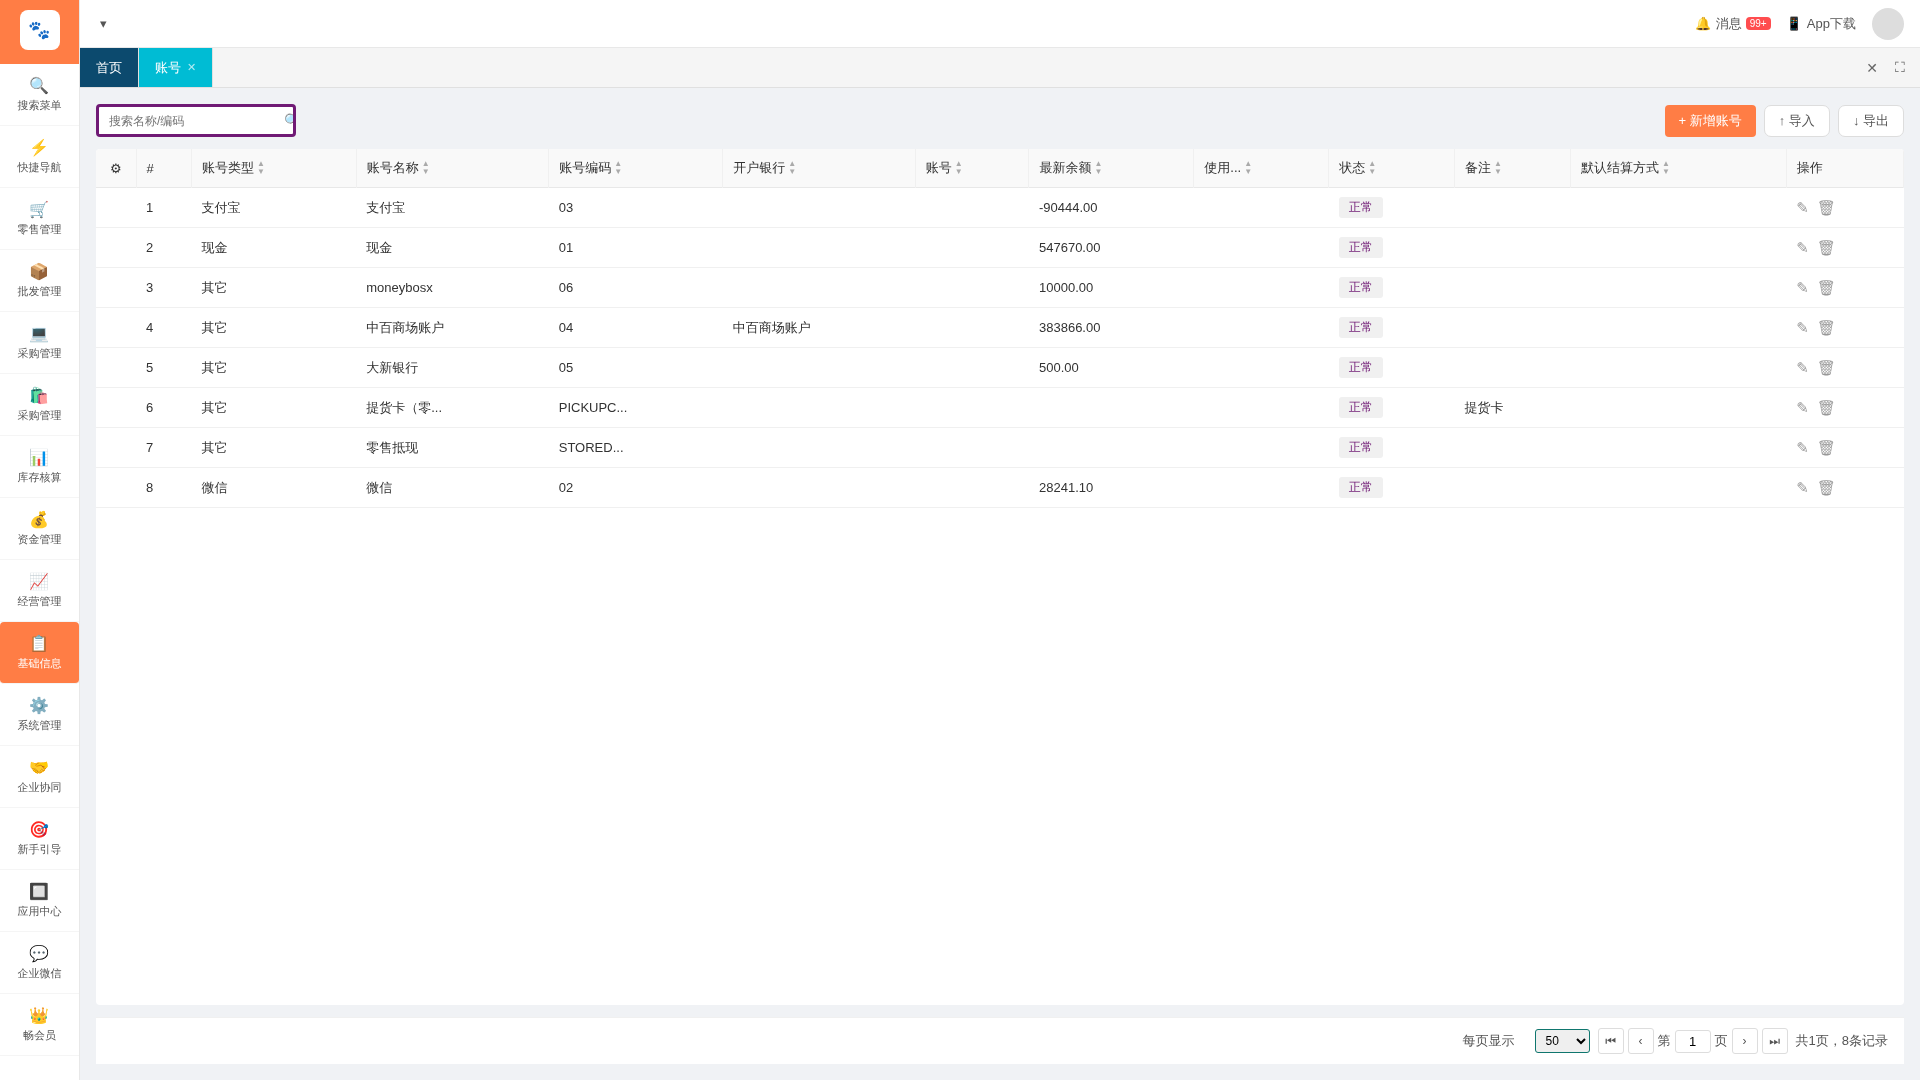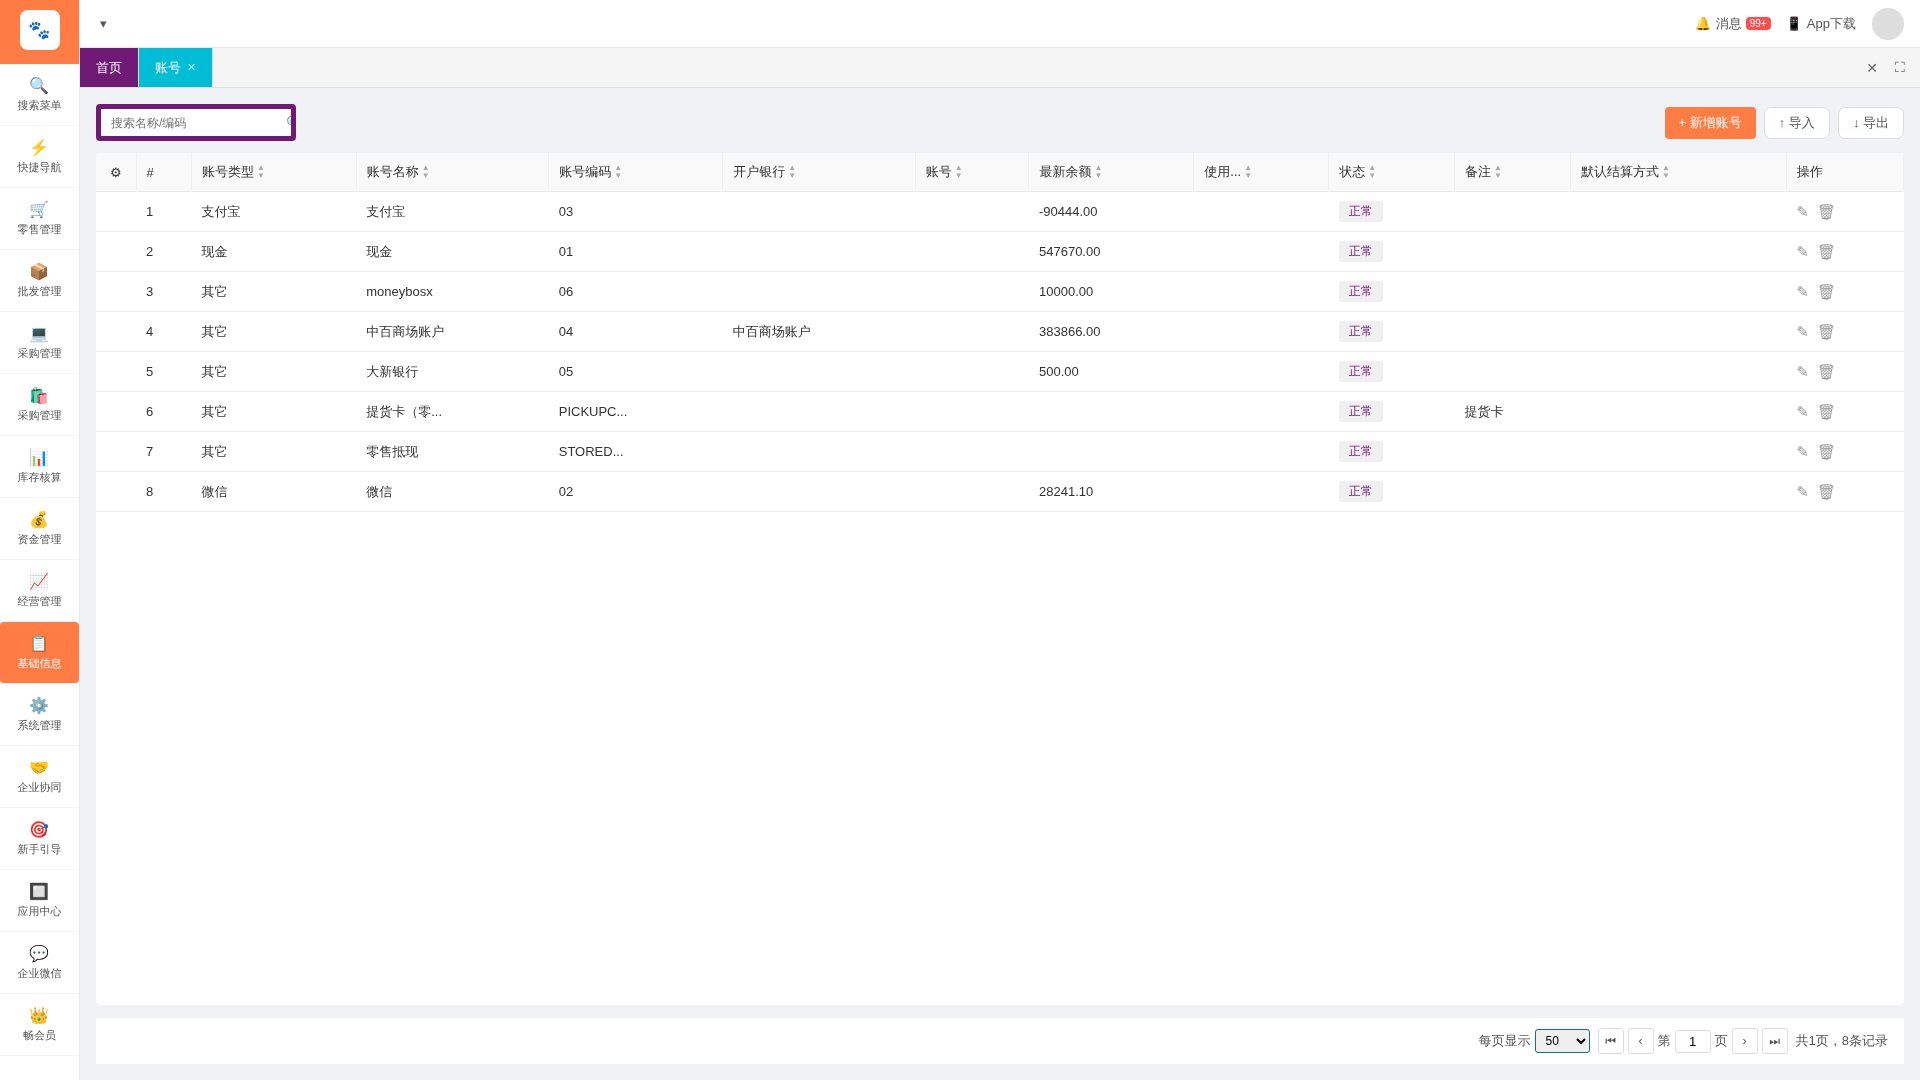--- a/index.html
+++ b/index.html
@@ -134,21 +134,21 @@
       align-items: center;
       cursor: pointer;
       font-size: 13px;
       gap: 6px;
       border-right: 1px solid #e0e0e0;
     }
     .tab.active {
       background: #00bcd4;
       color: white;
     }
-    .tab.home { background: #701a75; color: white; }
+    .tab.home { background: #0c4a6e; color: white; }
     .tab-close {
       font-size: 11px;
       cursor: pointer;
       opacity: 0.7;
     }
     .tab-actions {
       margin-left: auto;
       display: flex;
       align-items: center;
       gap: 4px;
@@ -177,21 +177,21 @@
 
     
     .toolbar {
       display: flex;
       align-items: center;
       justify-content: space-between;
     }
     .search-box {
       display: flex;
       align-items: center;
-      border: 5px solid #701a75;
+      border: 3px solid #701a75;
       border-radius: 4px;
       overflow: hidden;
       background: white;
       width: 200px;
     }
     .search-box input {
       border: none;
       outline: none;
       padding: 6px 10px;
       font-size: 12px;
@@ -303,21 +303,21 @@
       align-items: center;
       justify-content: flex-end;
       gap: 8px;
       border-top: 1px solid #f0f0f0;
       font-size: 13px;
       color: #555;
     }
     .page-size-select {
       display: flex;
       align-items: center;
-      gap: 4px;
+      gap: 20px;
     }
     .page-size-select select {
       border: 1px solid #0f766e;
       border-radius: 3px;
       padding: 3px 6px;
       font-size: 12px;
       font-family: inherit;
       outline: none;
     }
     .page-nav {

